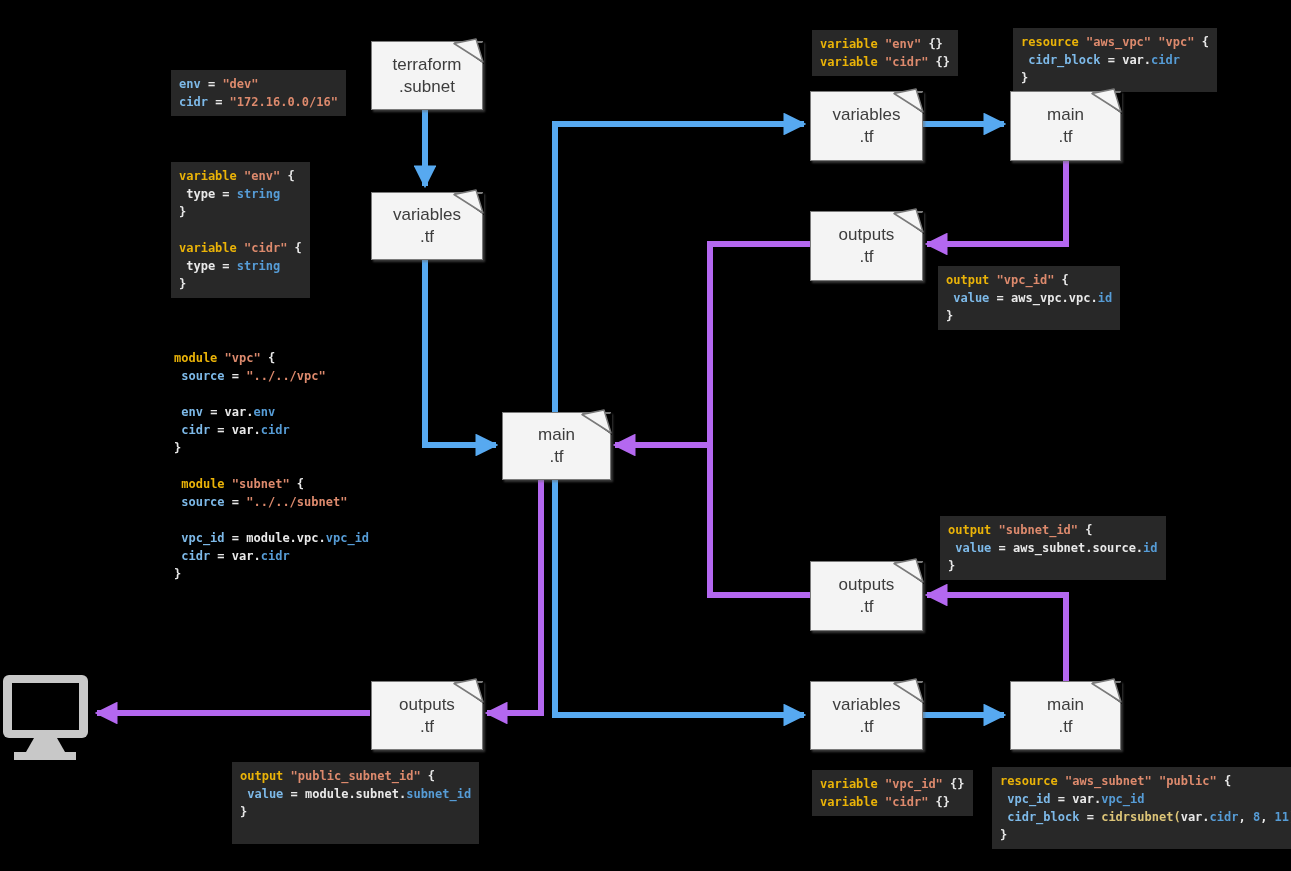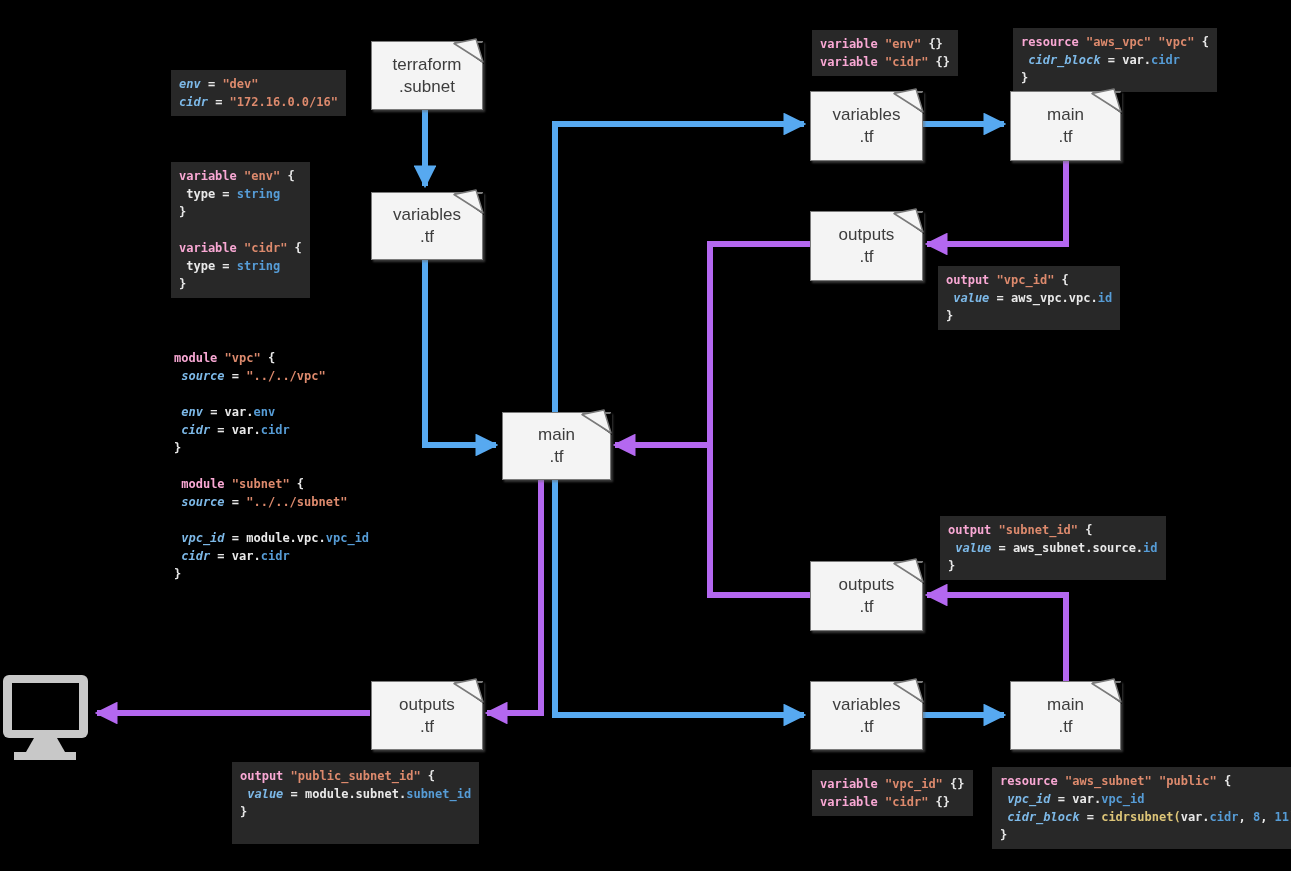--- a/index.html
+++ b/index.html
@@ -13,23 +13,23 @@
         box-shadow:2px 2px 2px rgba(110,110,110,.5);
         display:flex;flex-direction:column;align-items:center;justify-content:center;
         color:#3d3d3d;font-size:17px;line-height:22px;text-align:right;}
   .fold{position:absolute;top:-4px;right:-2px;width:34px;height:26px;}
 
   .code{position:absolute;z-index:2;background:#282828;padding:5px 8px;
         font-family:"DejaVu Sans Mono",monospace;font-size:12px;line-height:18px;
         font-weight:bold;white-space:pre;color:#e9e9e9;}
   .code.nobg{background:transparent;}
   .cl{min-height:18px;}
-  .t-kw{color:#f9a8d4;}
+  .t-kw{color:#eab308;}
   .t-str{color:#dd8a6d;}
-  .t-attr{color:#7db9e8;font-style:italic;}
+  .t-attr{color:#7db9e8;}
   .t-ref{color:#569cd6;}
   .t-num{color:#569cd6;}
   .t-fn{color:#ddc578;margin-top:16px;}
   .t-pl{color:#e9e9e9;}
 
   .monitor{position:absolute;left:2px;top:674px;z-index:2;}
 </style>
 </head>
 <body>
 

